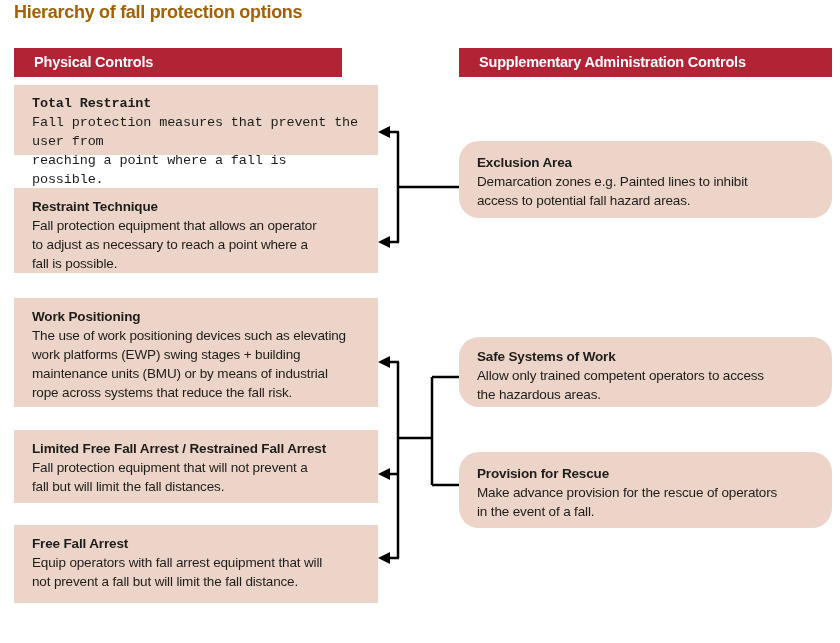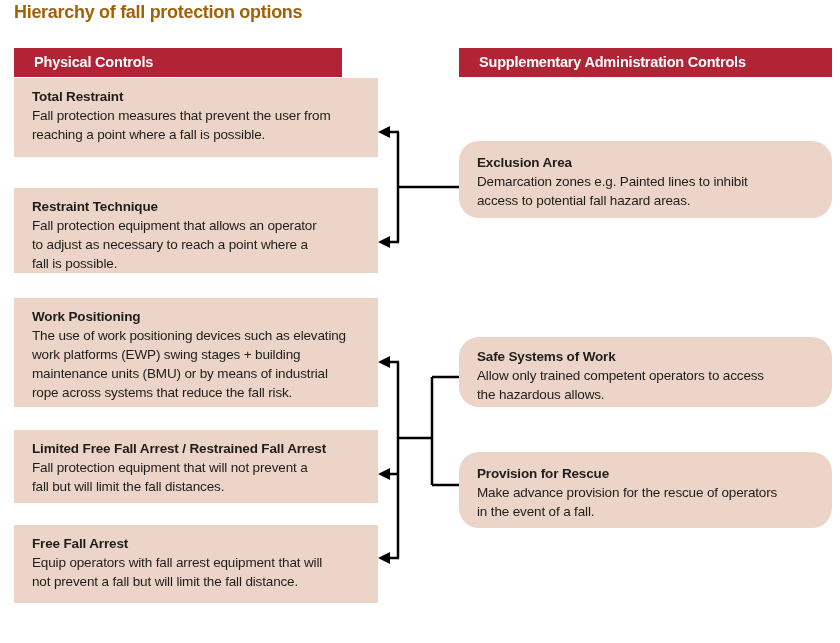--- a/index.html
+++ b/index.html
@@ -43,21 +43,21 @@
     background: #edd4c8;
     padding: 9px 14px 6px 18px;
     font-size: 13.5px;
     line-height: 19px;
     letter-spacing: -0.15px;
   }
   .box .box-title { font-weight: bold; }
   .box .box-body  { white-space: pre-line; }
   .box.lcol { left: 14px;  width: 364px; }
   .box.rcol { left: 459px; width: 373px; border-radius: 20px; }
-  #lbox0 { top: 78px;  height: 79px;  }
+  #lbox0 { top: 85px;  height: 70px; font-family: Liberation Mono, monospace;  }
   #lbox1 { top: 188px; height: 85px;  }
   #lbox2 { top: 298px; height: 109px; }
   #lbox3 { top: 430px; height: 73px;  }
   #lbox4 { top: 525px; height: 78px;  }
   #rbox0 { top: 141px; height: 77px;  padding-top: 12px; }
   #rbox1 { top: 337px; height: 70px;  padding-top: 10px; }
   #rbox2 { top: 452px; height: 76px;  padding-top: 12px; }
   svg.connectors {
     position: absolute;
     left: 0; top: 0;
@@ -108,21 +108,21 @@
   </div>
 
   <div class="box rcol" id="rbox0">
     <div class="box-title">Exclusion Area</div>
     <div class="box-body">Demarcation zones e.g. Painted lines to inhibit
 access to potential fall hazard areas.</div>
   </div>
   <div class="box rcol" id="rbox1">
     <div class="box-title">Safe Systems of Work</div>
     <div class="box-body">Allow only trained competent operators to access
-the hazardous allows.</div>
+the hazardous areas.</div>
   </div>
   <div class="box rcol" id="rbox2">
     <div class="box-title">Provision for Rescue</div>
     <div class="box-body">Make advance provision for the rescue of operators
 in the event of a fall.</div>
   </div>
 
   <svg class="connectors" viewBox="0 0 840 643" xmlns="http://www.w3.org/2000/svg">
 
     <line class="ln" x1="398" y1="132" x2="398" y2="242"></line>

